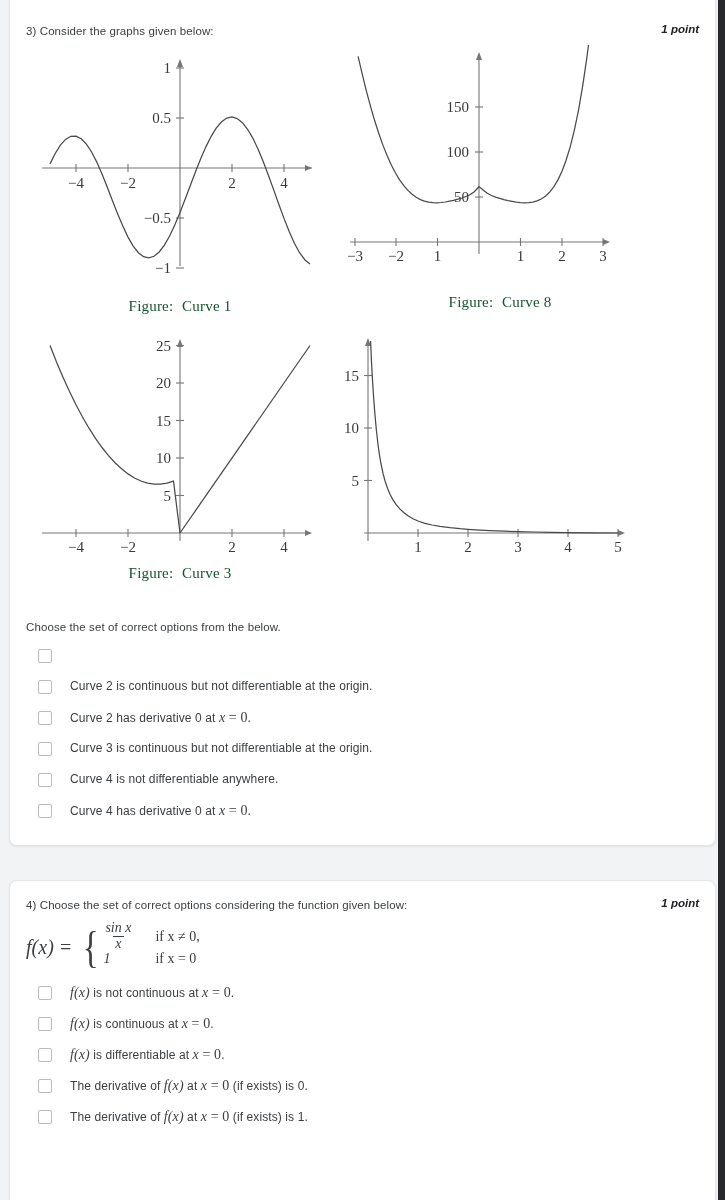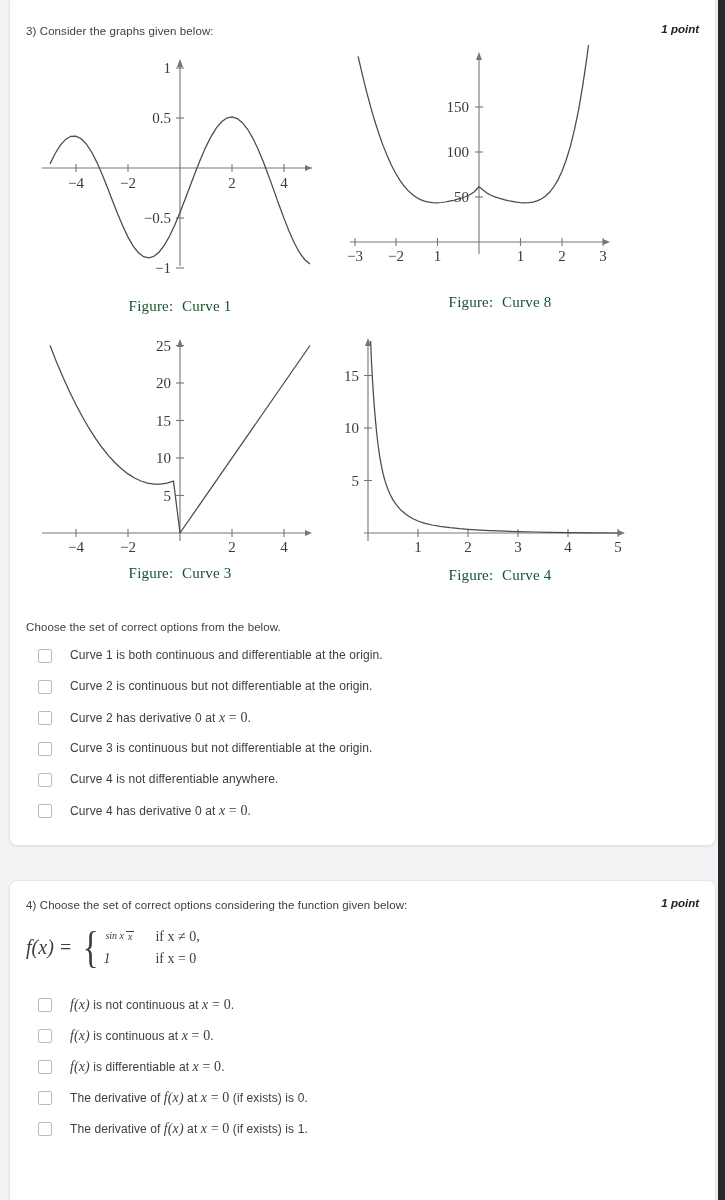--- a/index.html
+++ b/index.html
@@ -144,23 +144,23 @@
   .pw-rows { display: inline-block; }
   .pw-row {
     display: flex;
     align-items: center;
     height: 22px;
     font-size: 14px;
   }
   .pw-val { width: 52px; font-style: italic; display:flex; align-items:center; }
   .frac {
     display: inline-flex;
-    flex-direction: row;
+    flex-direction: column;
     align-items: center;
-    font-size: 10px;
+    font-size: 14px;
     line-height: 1.05;
     vertical-align: middle;
   }
   .frac .num { padding: 0 2px; }
   .frac .den { padding: 0 2px; border-top: 1px solid #3c4043; }
   .pw-cond { font-style: normal; font-size: 14px; }
 </style>
 </head>
 <body>
 
@@ -338,37 +338,30 @@
           <text class="tlabel" x="19" y="52.5" text-anchor="end">15</text>
 
           <path class="curve" d="
             M 30.6,13.0 L 31.5,34.0 L 32.5,52.0 L 33.5,67.5 L 34.5,81.0 L 35.5,92.8
             L 36.5,103.2 L 38,116.5 L 39.5,127.2 L 41,136.0 L 43,145.4 L 45,152.9
             L 47.5,160.3 L 50,166.2 L 53,171.9 L 56,176.4 L 60,181.1 L 64,184.8
             L 68,187.8 L 73,190.8 L 78,193.0 L 85,195.3 L 92,197.0 L 100,198.4
             L 110,199.7 L 120,200.7 L 128,201.3 L 140,202.1 L 150,202.6 L 165,203.2
             L 178,203.6 L 195,204.0 L 210,204.3 L 228,204.6 L 250,204.8 L 278,205.0"></path>
         </svg>
-        <div class="fig-caption" style="margin-top:4px">
-          <span class="cap-word">Figure:</span>
-          <span class="cap-word" style="margin-left:5px">Curve 4</span>
-        </div>
       </div>
 
     </div>
 
     <div class="prompt">Choose the set of correct options from the below.</div>
 
     <div class="options" style="margin-top:8px;">
 
       <div class="option">
         <span class="cbox"></span>
-        <span class="olabel">
-          <span>Curve 1 is both continuous and differentiable at the origin.</span>
-        </span>
       </div>
 
       <div class="option">
         <span class="cbox"></span>
         <span class="olabel">
           <span>Curve 2 is continuous but not differentiable at the origin.</span>
         </span>
       </div>
 
       <div class="option">
@@ -426,21 +419,21 @@
             <span class="pw-cond">if x ≠ 0,</span>
           </span>
           <span class="pw-row">
             <span class="pw-val">1</span>
             <span class="pw-cond">if x = 0</span>
           </span>
         </span>
       </span>
     </div>
 
-    <div class="options" style="margin-top:18px;text-align:center;">
+    <div class="options" style="margin-top:6px;text-align:center;">
 
       <div class="option">
         <span class="cbox"></span>
         <span class="olabel">
           <span class="mth">f(x)</span><span> is not continuous at </span><span class="mthn"><i>x</i> = 0</span><span>.</span>
         </span>
       </div>
 
       <div class="option">
         <span class="cbox"></span>

